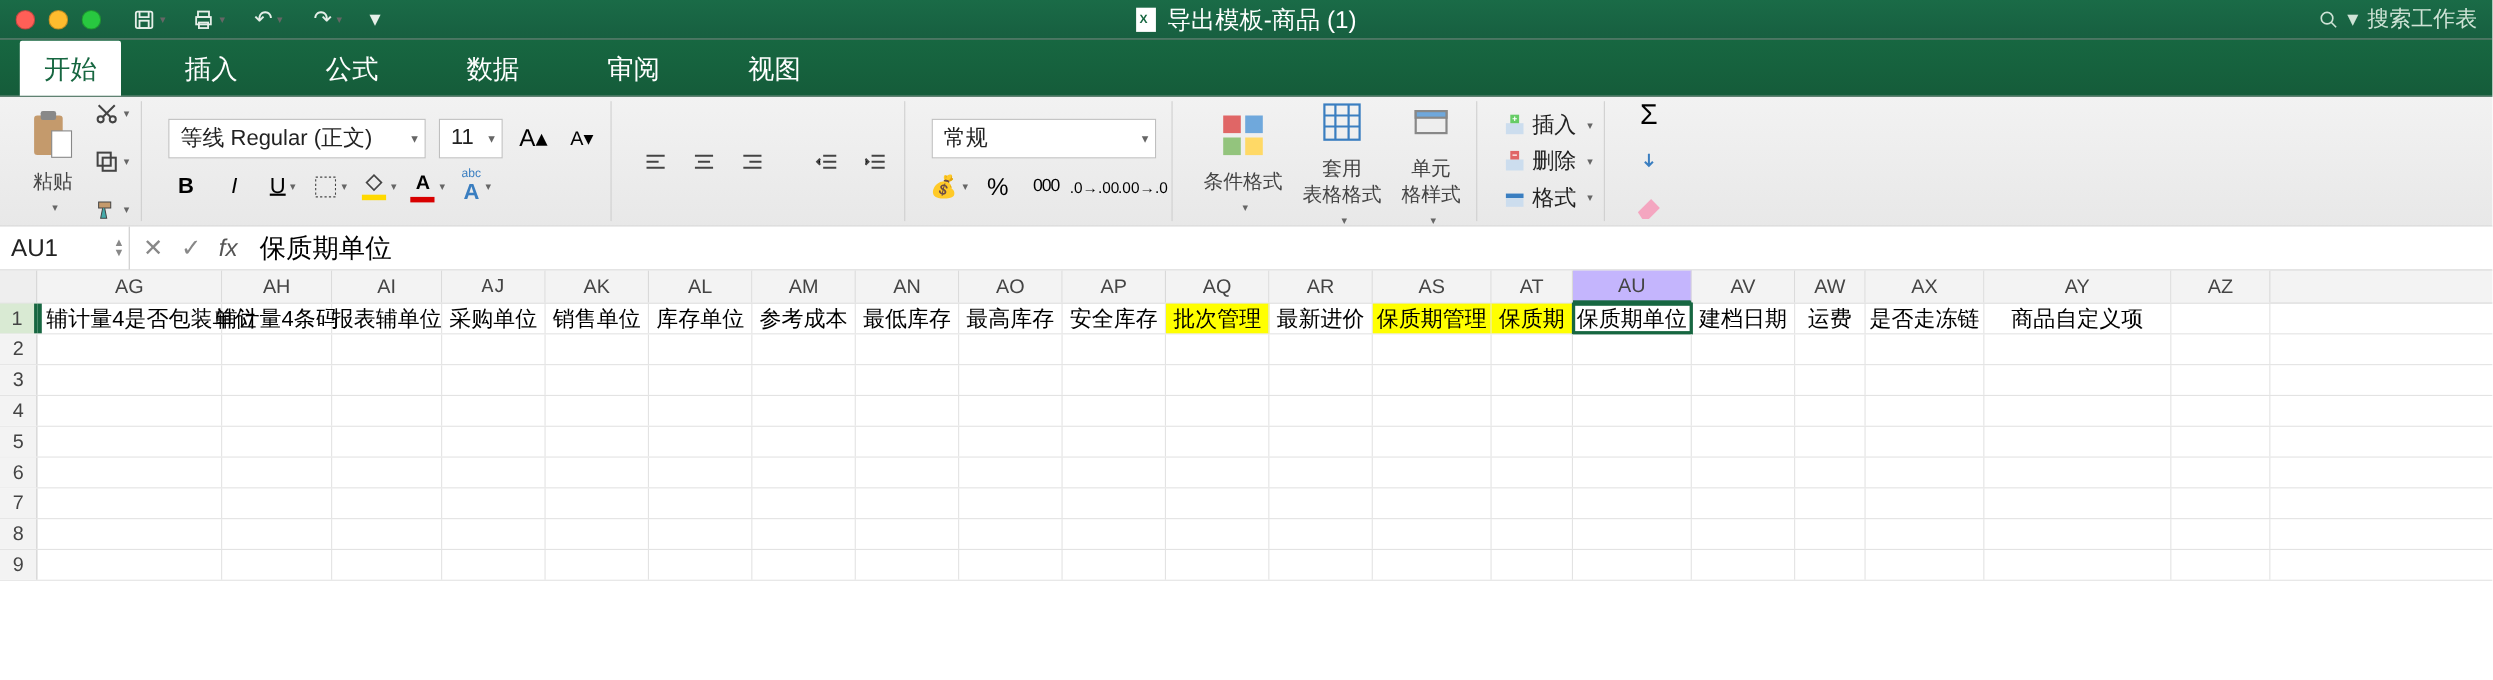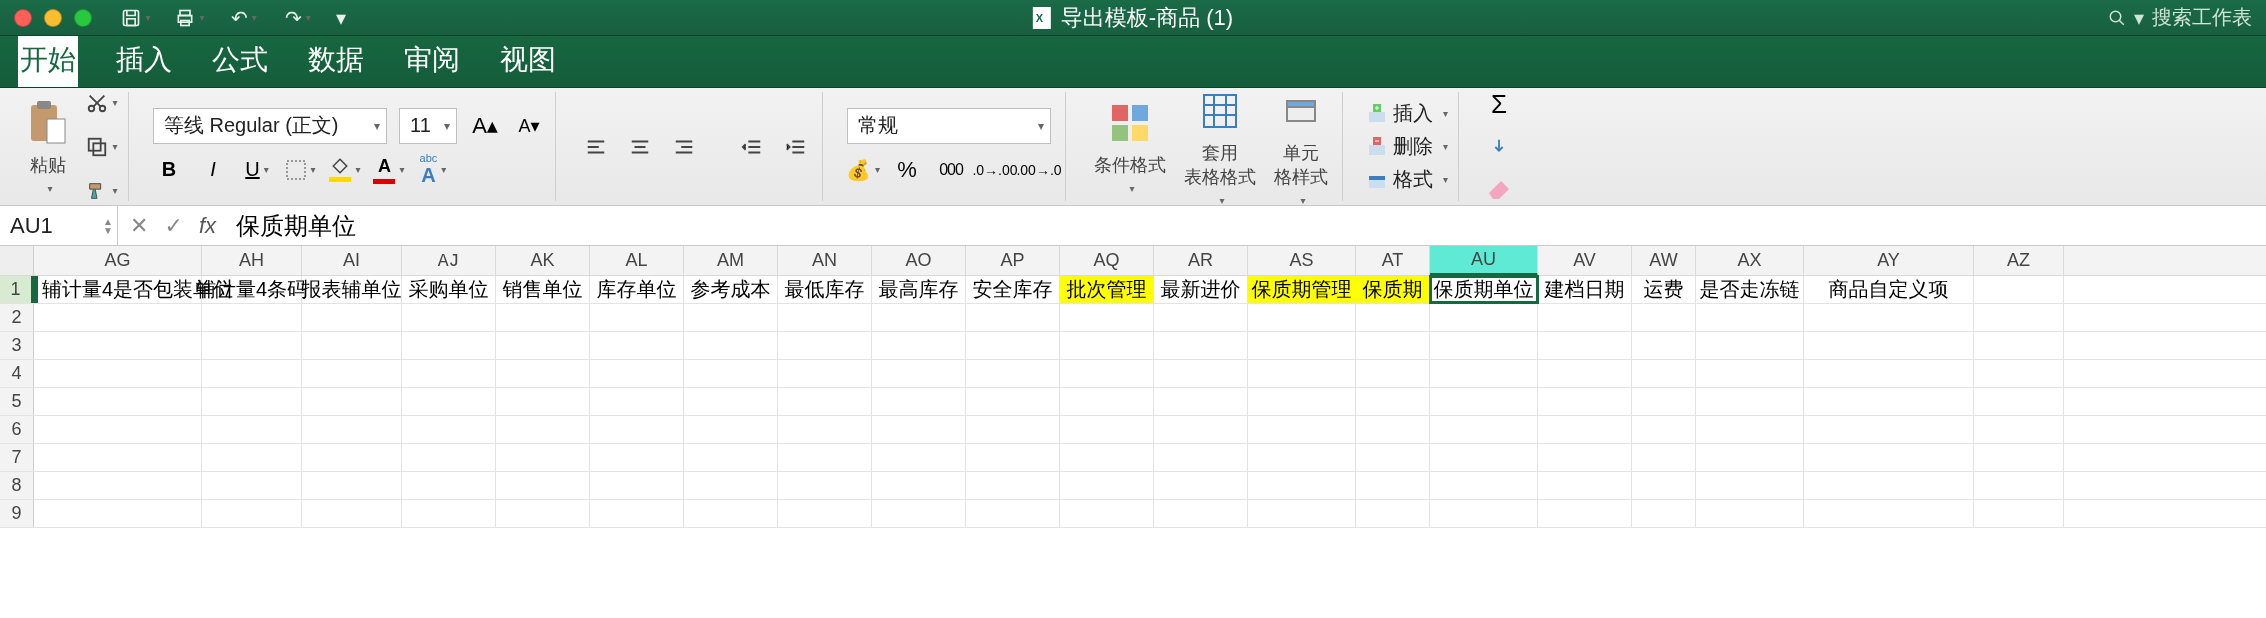--- a/index.html
+++ b/index.html
@@ -14,21 +14,21 @@
   .qat svg, .qat .glyph { color: #e6efe9; }
   .glyph { font-size: 20px; color: #e6efe9; }
   .titlecenter { position: absolute; left: 50%; transform: translateX(-50%); display: flex; align-items: center; gap: 10px; color: #fff; font-size: 22px; }
   .doc-icon { width: 18px; height: 22px; background: #fff; position: relative; }
   .doc-icon::after { content: "X"; position: absolute; font-size: 11px; color: #176741; left: 3px; top: 5px; font-weight: bold; }
   .search { position: absolute; right: 14px; display: flex; align-items: center; gap: 8px; color: #cfe3d6; font-size: 20px; }
   .search svg { width: 18px; height: 18px; }
 
   
   .tabs { height: 52px; background: linear-gradient(#176741,#155c3a); display: flex; align-items: flex-end; padding-left: 18px; gap: 36px; border-bottom: 1px solid #0d4029; }
-  .tab { color: #fff; font-size: 28px; padding: 10px 2px 8px; cursor: pointer; }
+  .tab { color: #fff; font-size: 24px; padding: 10px 22px 8px; cursor: pointer; }
   .tab.active { background: #fff; color: #176741; border-radius: 2px 2px 0 0; }
 
   
   .ribbon { height: 118px; background: linear-gradient(#f2f2f2,#e8e8e8); border-bottom: 1px solid #c9c9c9; display: flex; align-items: stretch; padding: 4px 10px; gap: 14px; }
   .group { display: flex; align-items: center; gap: 10px; padding: 0 10px; border-right: 1px solid #cfcfcf; }
   .group.last { border-right: none; }
   .bigbtn { display: flex; flex-direction: column; align-items: center; justify-content: center; gap: 6px; padding: 2px 4px; cursor: pointer; font-size: 18px; color: #444; }
   .icon48 { width: 48px; height: 48px; display: flex; align-items: center; justify-content: center; }
   .smallstack { display: flex; flex-direction: column; gap: 12px; }
   .smallbtn { width: 32px; height: 32px; display: flex; align-items: center; justify-content: center; cursor: pointer; }
@@ -53,21 +53,21 @@
   .stepper { position: absolute; right: 4px; display:flex; flex-direction:column; font-size:10px; color:#888; line-height: 9px; }
   .fxbtns { display:flex; gap: 16px; padding: 0 12px; color:#888; font-size: 22px; align-items:center; }
   .fxbtns .fx { font-style: italic; color:#555; }
   .formula-input { flex:1; border:none; outline:none; font-size: 24px; padding-left: 8px; font-family: inherit; }
 
   
   .grid { position: relative; }
   .colheads { display:flex; height: 30px; border-bottom: 1px solid #d9d9d9; background: #f3f3f3; }
   .corner { width: 34px; border-right: 1px solid #cfcfcf; background:#eee; }
   .ch { border-right: 1px solid #d9d9d9; text-align:center; font-size: 18px; color:#444; display:flex; align-items:center; justify-content:center; background:#f3f3f3; }
-  .ch.active { background:#5eead4; border-bottom: 3px solid #176741; margin-bottom:-1px; }
+  .ch.active { background:#c4b5fd; border-bottom: 3px solid #176741; margin-bottom:-1px; }
   .rowhead { width: 34px; border-right: 1px solid #cfcfcf; background:#f3f3f3; text-align:center; font-size:18px; color:#444; display:flex; align-items:center; justify-content:center; }
   .rowhead.active { background:#d9ead3; border-right: 3px solid #176741; }
   .sheetrow { display:flex; height: 28px; border-bottom: 1px solid #e3e3e3; }
   .cell { border-right: 1px solid #e3e3e3; font-size: 20px; padding: 0 4px; display:flex; align-items:center; justify-content:center; white-space: nowrap; overflow: visible; color:#000; }
   .cell.firstdata { border-left: 4px solid #176741; justify-content: flex-start; }
   .cell.hl { background: #ffff00; }
   .cell.selected { outline: 3px solid #176741; outline-offset: -2px; background:#fff; }
 </style>
 </head>
 <body>

